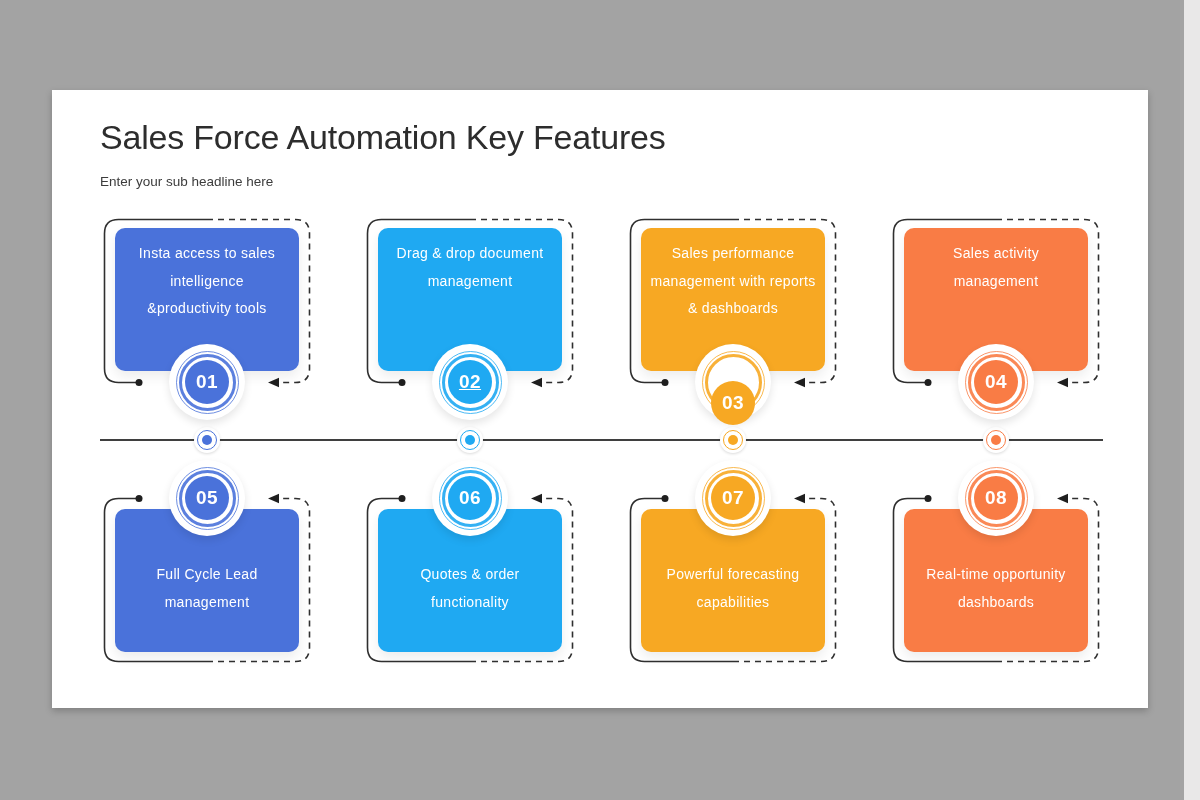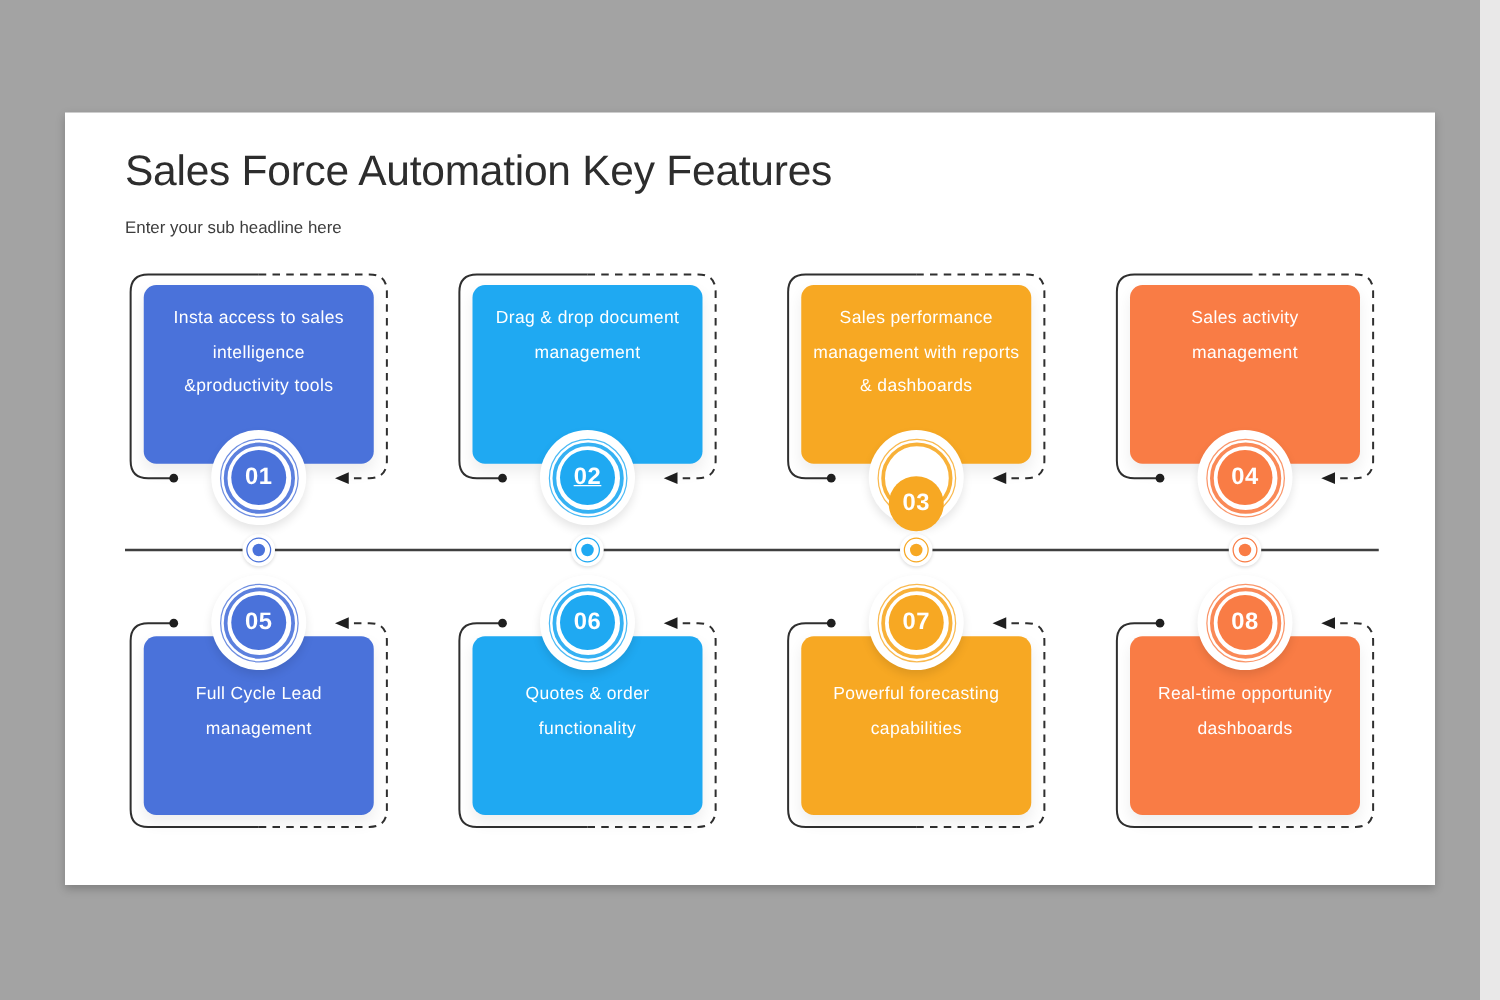--- a/index.html
+++ b/index.html
@@ -16,21 +16,21 @@
   .outline .dashed{fill:none;stroke:#2f2f2f;stroke-width:1.6;stroke-dasharray:6 5;}
   .outline .dot,.outline .arrow{fill:#1f1f1f;}
 
   .card-body{position:absolute;left:12px;width:184px;height:143px;border-radius:10px;
              box-shadow:0 6px 12px rgba(0,0,0,0.07);}
   .card-unit.top .card-body{top:10px;}
   .card-unit.bottom .card-body{top:12px;}
   .card-text{position:absolute;left:6px;right:6px;text-align:center;color:#ffffff;
              font-size:14px;line-height:27.5px;letter-spacing:0.3px;white-space:pre-line;}
   .card-unit.top .card-text{top:12px;}
-  .card-unit.bottom .card-text{top:31px;line-height:28px;}
+  .card-unit.bottom .card-text{top:51px;line-height:28px;}
 
   .badge{position:absolute;left:66px;width:76px;height:76px;border-radius:50%;background:#ffffff;
          box-shadow:0 4px 8px rgba(0,0,0,0.10);display:flex;align-items:center;justify-content:center;}
   .card-unit.top .badge{top:126px;}
   .card-unit.bottom .badge{top:-37px;}
   .ring-outer{position:absolute;width:61px;height:61px;border:1.5px solid;border-radius:50%;opacity:0.8;}
   .ring-mid{position:absolute;width:51px;height:51px;border:3px solid;border-radius:50%;opacity:0.9;}
   .disc{position:absolute;width:44px;height:44px;border-radius:50%;color:#ffffff;font-weight:bold;
         font-size:19px;display:flex;align-items:center;justify-content:center;letter-spacing:0.5px;}
 

